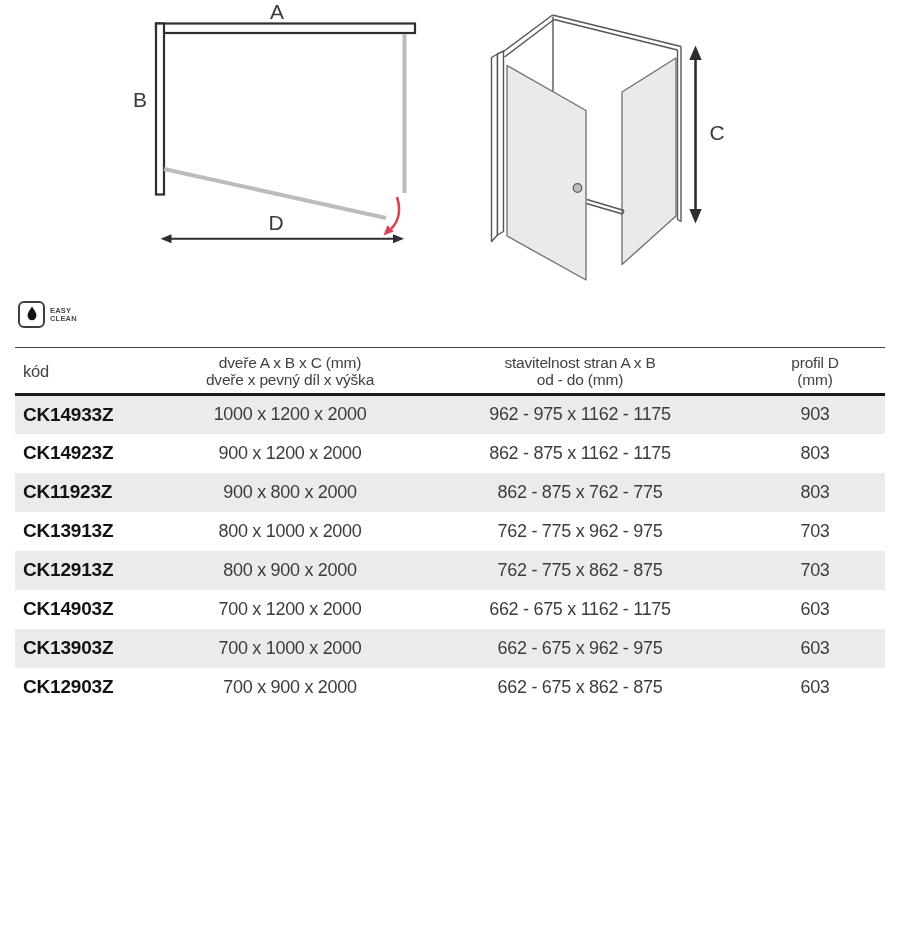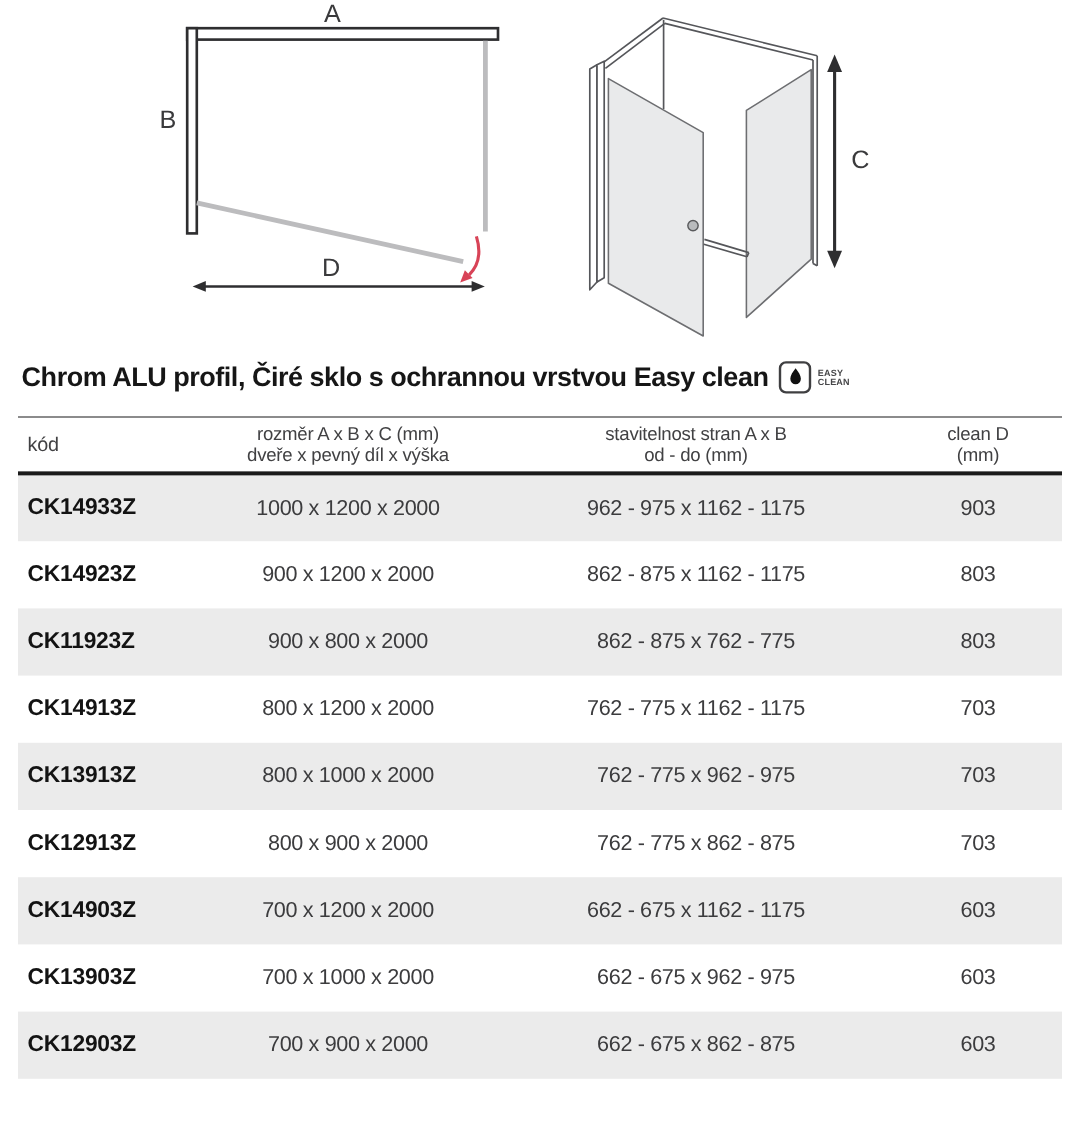--- a/index.html
+++ b/index.html
@@ -32,21 +32,21 @@
     position:absolute;left:15px;top:347px;width:870px;border-collapse:collapse;table-layout:fixed;
   }
   #spec-table thead tr{
     border-top:1px solid #404042;border-bottom:3px solid #1b1b1b;
   }
   #spec-table th{
     font-weight:normal;font-size:15.5px;line-height:17px;color:#414143;
     text-align:center;vertical-align:middle;padding:6px 0 5px 0;letter-spacing:-0.2px;
   }
   #spec-table th.c-kod{text-align:left;padding-left:8px;font-size:16.5px;}
-  #spec-table tbody tr{height:56px;}
+  #spec-table tbody tr{height:39px;}
   #spec-table tbody tr:nth-child(odd){background:#ebebeb;}
   #spec-table td{
     font-size:18px;color:#3c3c3e;text-align:center;vertical-align:middle;letter-spacing:-0.3px;
     padding:0;
   }
   #spec-table td.c-kod{
     text-align:left;padding-left:8px;font-weight:bold;color:#131313;font-size:19px;letter-spacing:-0.2px;
   }
 </style>
 </head>
@@ -109,21 +109,20 @@
         <line x1="695.5" y1="56" x2="695.5" y2="213" stroke-width="2.6"></line>
         <polygon points="695.5,45.5 689.3,60 701.7,60" fill="#2e2e30" stroke="none"></polygon>
         <polygon points="695.5,223.5 689.3,209 701.7,209" fill="#2e2e30" stroke="none"></polygon>
       </g>
       <text class="dim-label" x="717" y="140" text-anchor="middle" font-size="23" stroke="none">C</text>
     </g>
   </svg>
 </div>
 
 <div id="title-row">
-  <span id="page-title">Chrom ALU profil, Čiré sklo s ochrannou vrstvou Easy clean</span>
   <span id="easyclean-badge">
     <svg width="14" height="17" viewBox="0 0 14 17">
       <path d="M7,0.8 C9.3,4.1 11.4,6.5 11.4,9.6 a4.4,4.7 0 1 1 -8.8,0 C2.6,6.5 4.7,4.1 7,0.8 Z" fill="#111111"></path>
     </svg>
   </span>
   <span id="easyclean-text">
     <div>EASY</div>
     <div>CLEAN</div>
   </span>
 </div>
@@ -135,29 +134,29 @@
       <col style="width:330px">
       <col style="width:140px">
   </colgroup>
   <thead>
     <tr>
       <th class="c-kod">
         <div>kód</div>
         <div></div>
       </th>
       <th>
-        <div>rozměr A x B x C (mm)</div>
+        <div>dveře A x B x C (mm)</div>
         <div>dveře x pevný díl x výška</div>
       </th>
       <th>
         <div>stavitelnost stran A x B</div>
         <div>od - do (mm)</div>
       </th>
       <th>
-        <div>clean D</div>
+        <div>profil D</div>
         <div>(mm)</div>
       </th>
     </tr>
   </thead>
   <tbody>
       <tr>
     <td class="c-kod">CK14933Z</td>
     <td>1000 x 1200 x 2000</td>
     <td>962 - 975 x 1162 - 1175</td>
     <td>903</td>
@@ -168,26 +167,20 @@
     <td>862 - 875 x 1162 - 1175</td>
     <td>803</td>
   </tr>
       <tr>
     <td class="c-kod">CK11923Z</td>
     <td>900 x 800 x 2000</td>
     <td>862 - 875 x 762 - 775</td>
     <td>803</td>
   </tr>
       <tr>
-    <td class="c-kod">CK14913Z</td>
-    <td>800 x 1200 x 2000</td>
-    <td>762 - 775 x 1162 - 1175</td>
-    <td>703</td>
-  </tr>
-      <tr>
     <td class="c-kod">CK13913Z</td>
     <td>800 x 1000 x 2000</td>
     <td>762 - 775 x 962 - 975</td>
     <td>703</td>
   </tr>
       <tr>
     <td class="c-kod">CK12913Z</td>
     <td>800 x 900 x 2000</td>
     <td>762 - 775 x 862 - 875</td>
     <td>703</td>

